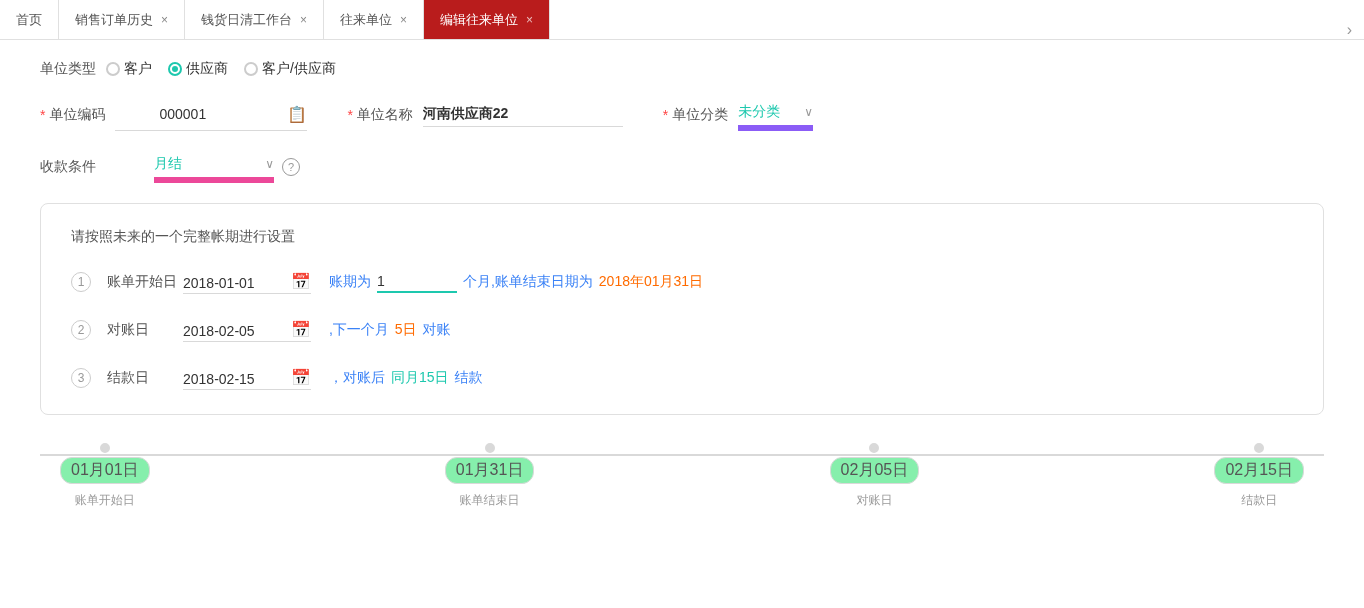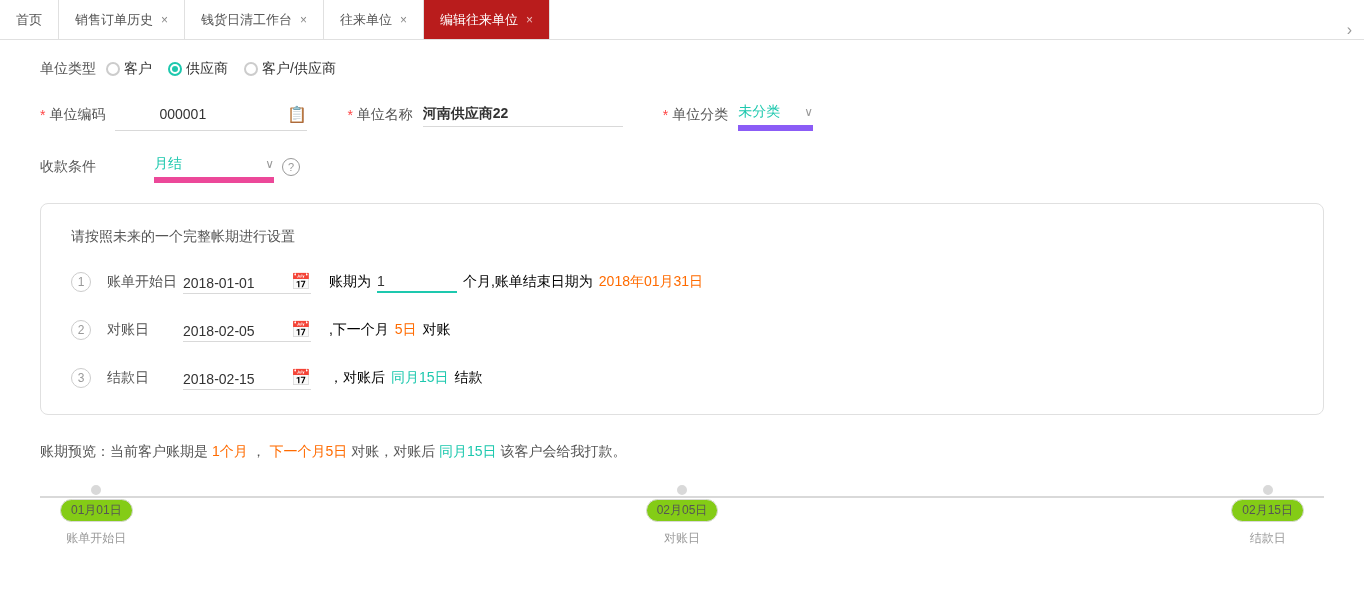--- a/index.html
+++ b/index.html
@@ -234,21 +234,21 @@
     .period-input {
       border: none;
       border-bottom: 2px solid #1dc8ae;
       outline: none;
       font-size: 14px;
       color: #333;
       width: 80px;
       padding: 2px 0;
     }
     .row-suffix {
-      color: #000000;
+      color: #3b82f6;
       margin: 0 6px;
     }
     .highlight-orange {
       color: #ff6b00;
     }
     .highlight-teal {
       color: #1dc8ae;
     }
 
     
@@ -267,23 +267,23 @@
       width: 10px;
       height: 10px;
       border-radius: 50%;
       background: #d9d9d9;
       border: 2px solid #d9d9d9;
     }
     .tl-date-badge {
       border: 1px solid #d9d9d9;
       border-radius: 12px;
       padding: 2px 10px;
-      font-size: 12px;
-      color: #555;
-      background: #84cc16;
+      font-size: 16px;
+      color: #555;
+      background: #86efac;
       white-space: nowrap;
     }
     .tl-desc {
       font-size: 12px;
       color: #999;
       text-align: center;
       margin-top: 4px;
     }
   </style>
 </head>
@@ -403,40 +403,36 @@
       <div class="date-input-wrap">
         <input type="text" style="width: 100px; border: none; outline: none; font-size: 14px;" value="2018-02-15">
         <span class="calendar-icon">📅</span>
       </div>
       <span class="row-suffix">，对账后</span>
       <span class="highlight-teal">同月15日</span>
       <span class="row-suffix">结款</span>
     </div>
   </div>
 
-  <div class="preview-text">
-    <span>账期预览：当前客户账期是</span>
-    <span class="highlight-orange">1个月</span>
-    <span>，</span>
-    <span class="highlight-orange">下一个月5日</span>
-    <span>对账，对账后</span>
-    <span class="highlight-teal">同月15日</span>
-    <span>该客户会给我打款。</span>
-  </div>
 
   <div style="position:relative; padding: 0 20px;">
     <div style="position:absolute; top:11px; left:0; right:0; height:2px; background:#d9d9d9; z-index:0;"></div>
     <div style="display:flex; justify-content:space-between; align-items:flex-start; position:relative; z-index:1;">
 
       <div class="tl-point">
         <div class="tl-dot"></div>
         <div class="tl-date-badge">01月01日</div>
         <div class="tl-desc">账单开始日</div>
       </div>
 
+      <div class="tl-point">
+        <div class="tl-dot"></div>
+        <div class="tl-date-badge">01月31日</div>
+        <div class="tl-desc">账单结束日</div>
+      </div>
 
       <div class="tl-point">
         <div class="tl-dot"></div>
         <div class="tl-date-badge">02月05日</div>
         <div class="tl-desc">对账日</div>
       </div>
 
       <div class="tl-point">
         <div class="tl-dot"></div>
         <div class="tl-date-badge">02月15日</div>

